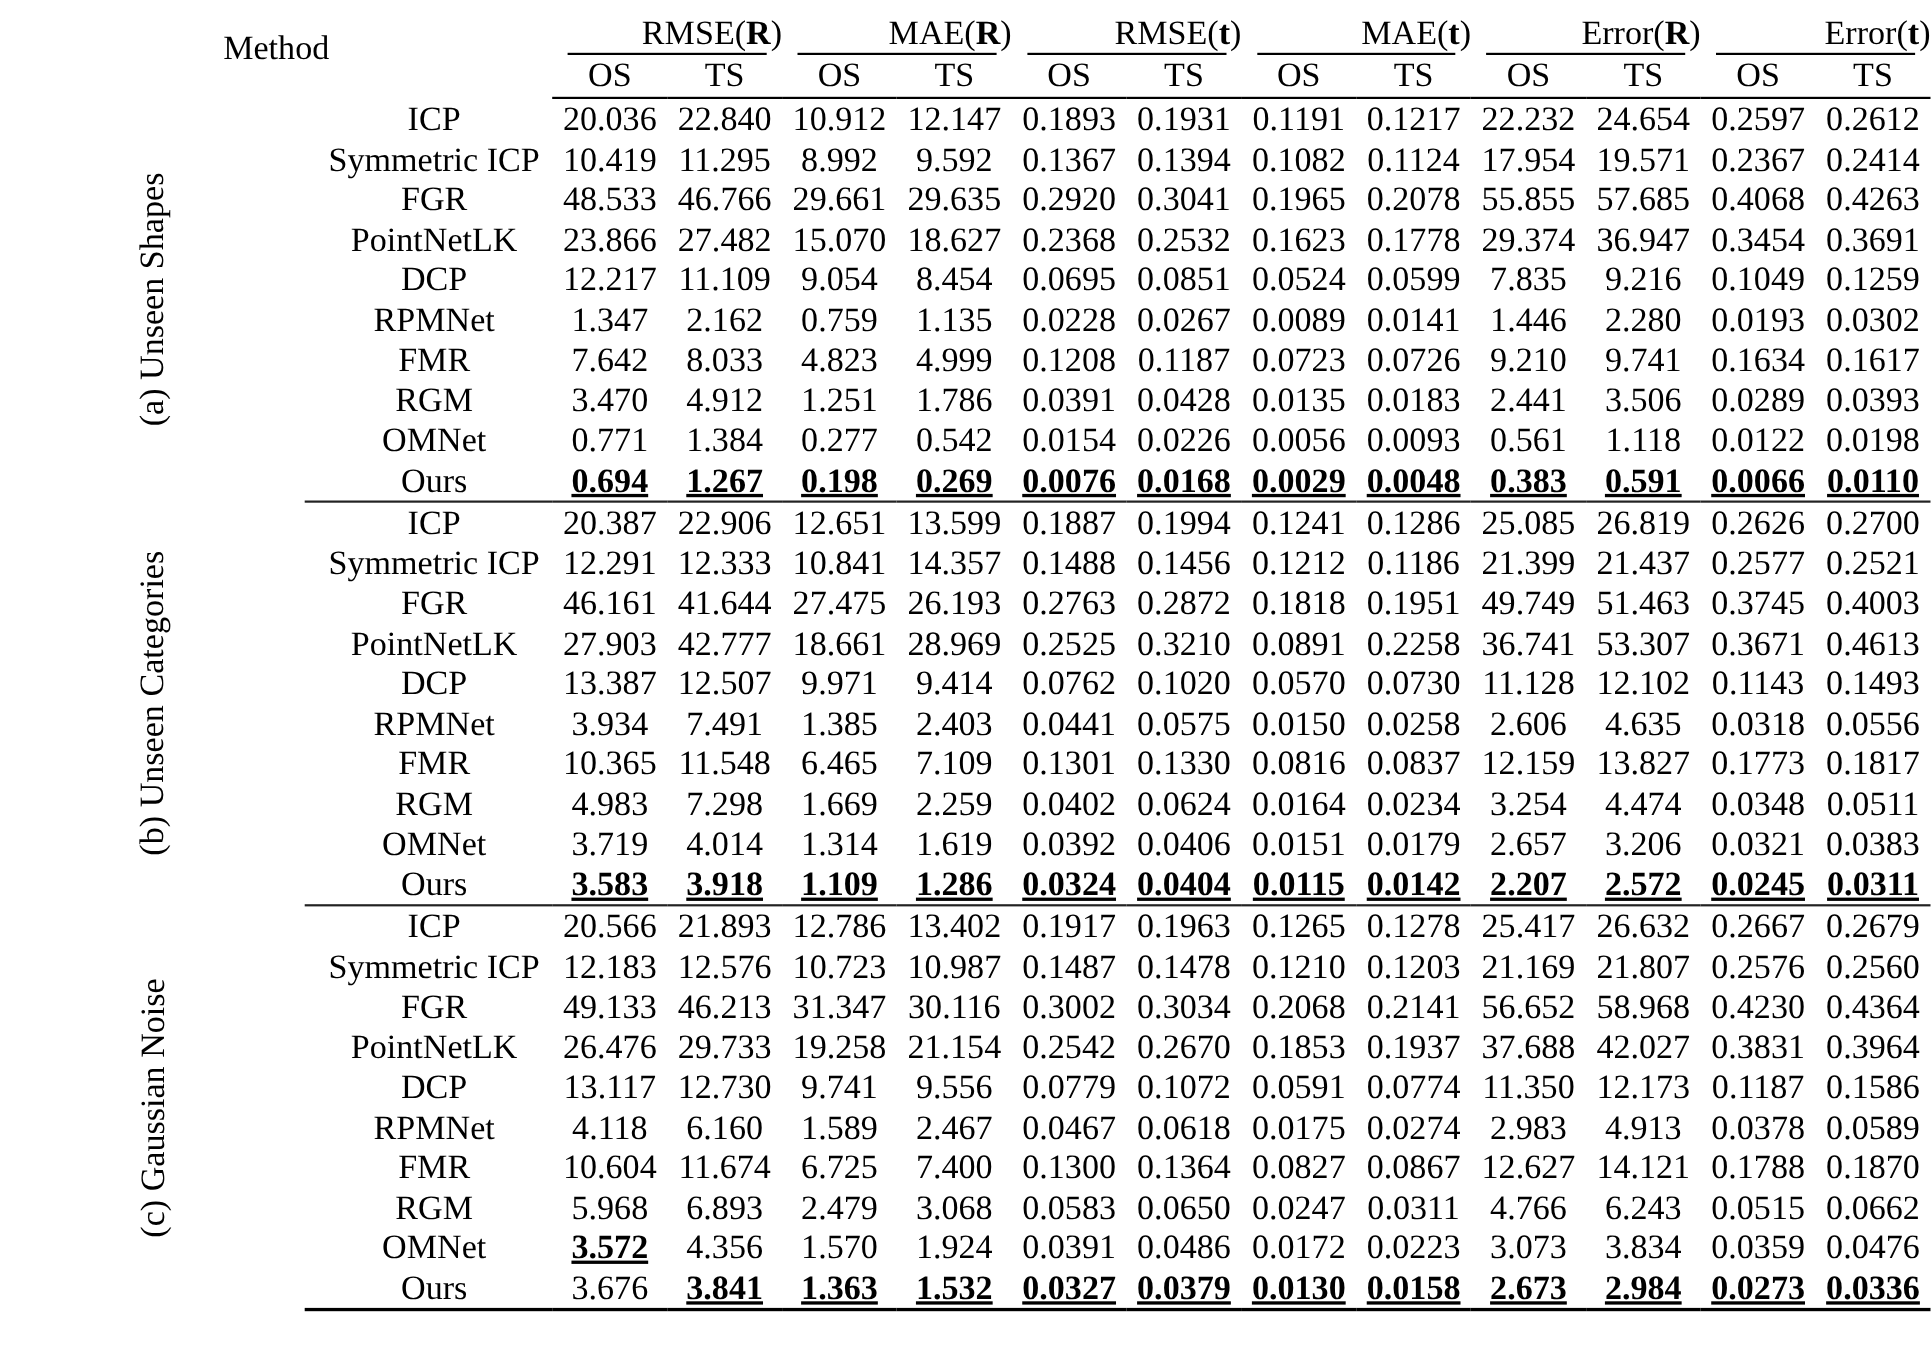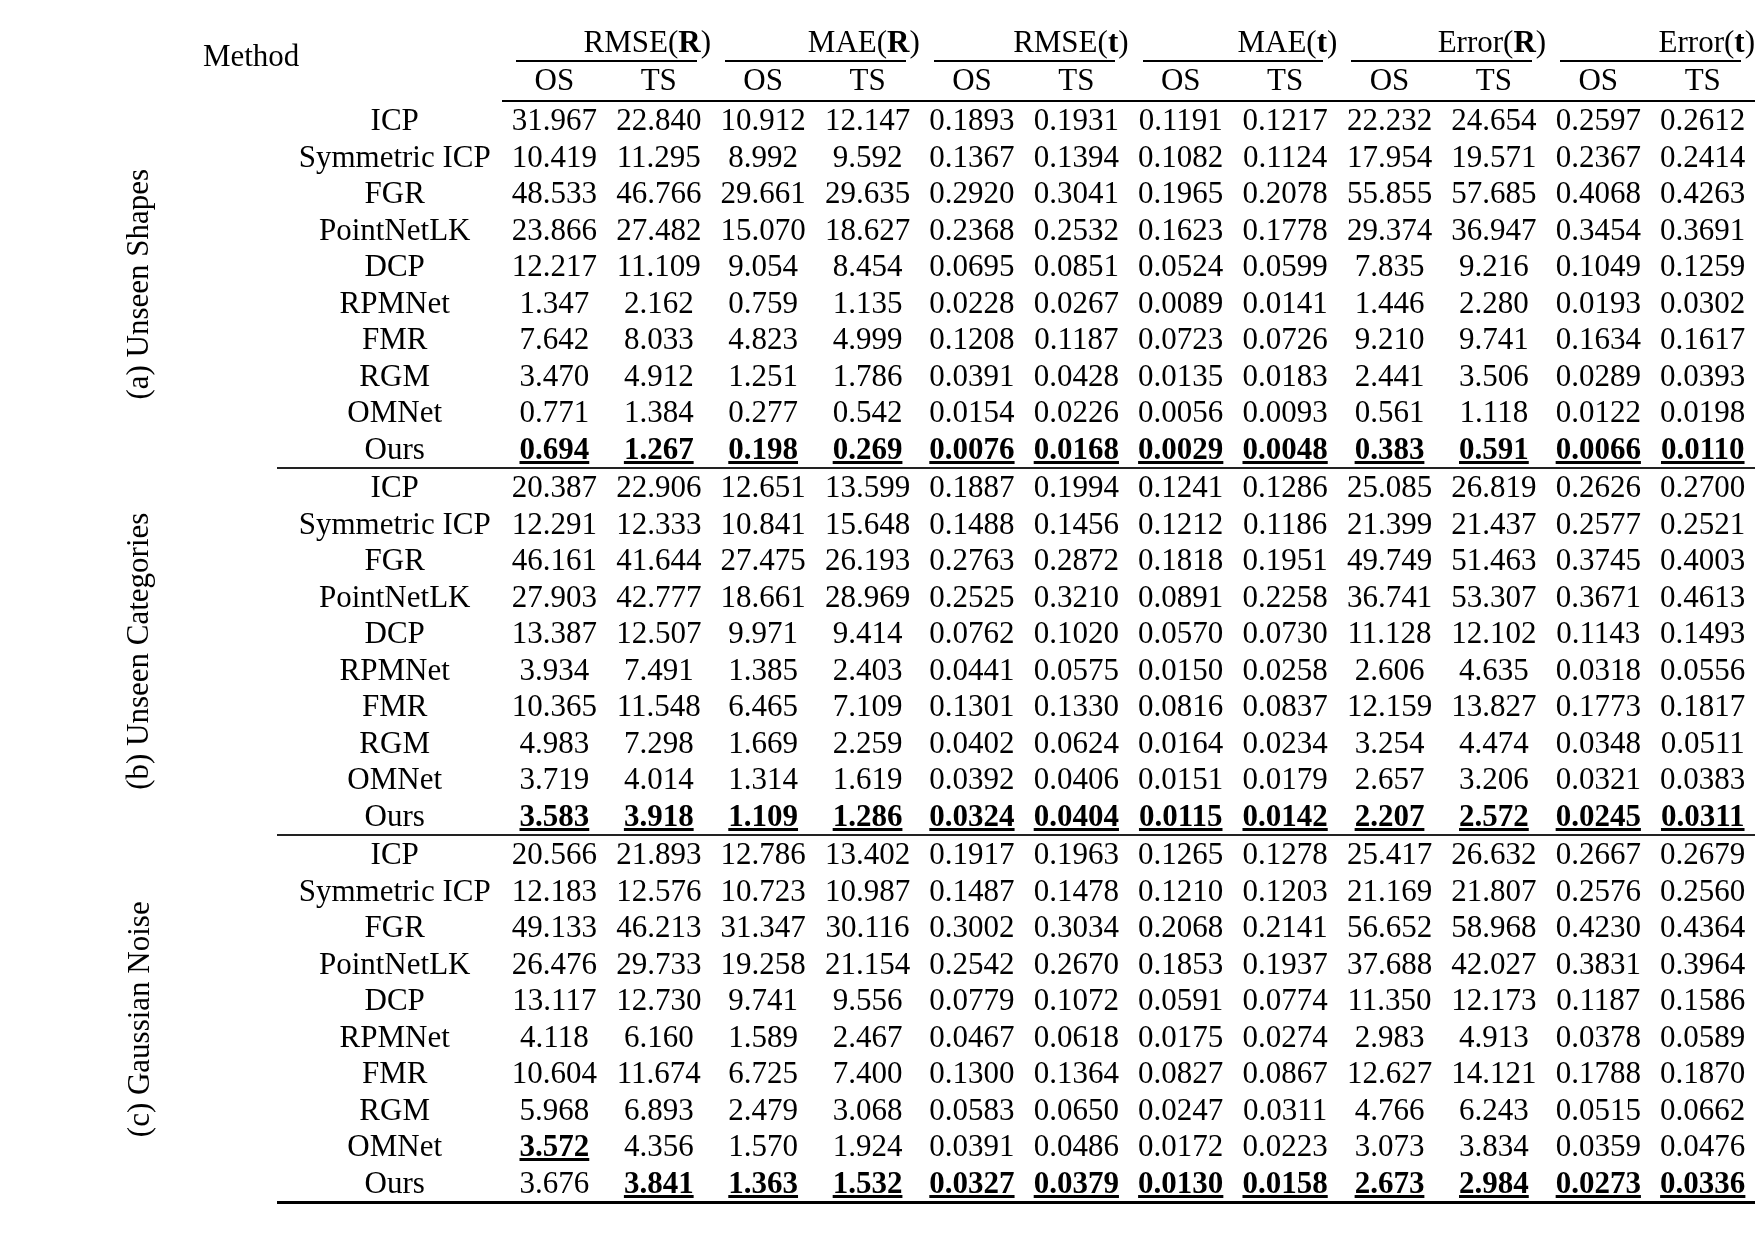--- a/index.html
+++ b/index.html
@@ -2,21 +2,21 @@
 <html><head>
 <meta charset="utf-8">
 <style>
   html, body { margin: 0; padding: 0; background: #ffffff; }
   body {
     width: 1755px; height: 1237px; overflow: hidden;
     font-family: "Liberation Serif", "DejaVu Serif", serif;
     color: #000;
   }
   #tbl {
-    position: absolute; left: 0; top: 12px;
+    position: absolute; left: 0; top: 0;
     width: 1755px;
     border-collapse: collapse;
     font-size: 31px;
     line-height: 36.5px;
   }
   #tbl td, #tbl th { padding: 0; white-space: nowrap; font-weight: normal; }
   .hdr1 th { height: 48px; vertical-align: bottom; padding-bottom: 4px; }
   .hdr2 th { height: 40px; vertical-align: middle; }
   .grp-head { text-align: right; position: relative; }
   .grp-head .rule {
@@ -69,21 +69,21 @@
         <th class="num">OS</th>
         <th class="num">TS</th>
         <th class="num">OS</th>
         <th class="num">TS</th>
       </tr>
   </thead>
   <tbody id="tbody">
       <tr class="sec-start">
         <td rowspan="10" class="group-label"><span class="rot">(a) Unseen Shapes</span></td>
         <td class="method">ICP</td>
-        <td class="num">31.967</td>
+        <td class="num">20.036</td>
         <td class="num">22.840</td>
         <td class="num">10.912</td>
         <td class="num">12.147</td>
         <td class="num">0.1893</td>
         <td class="num">0.1931</td>
         <td class="num">0.1191</td>
         <td class="num">0.1217</td>
         <td class="num">22.232</td>
         <td class="num">24.654</td>
         <td class="num">0.2597</td>
@@ -238,21 +238,21 @@
         <td class="num">25.085</td>
         <td class="num">26.819</td>
         <td class="num">0.2626</td>
         <td class="num">0.2700</td>
       </tr>
       <tr>
         <td class="method">Symmetric ICP</td>
         <td class="num">12.291</td>
         <td class="num">12.333</td>
         <td class="num">10.841</td>
-        <td class="num">15.648</td>
+        <td class="num">14.357</td>
         <td class="num">0.1488</td>
         <td class="num">0.1456</td>
         <td class="num">0.1212</td>
         <td class="num">0.1186</td>
         <td class="num">21.399</td>
         <td class="num">21.437</td>
         <td class="num">0.2577</td>
         <td class="num">0.2521</td>
       </tr>
       <tr>

